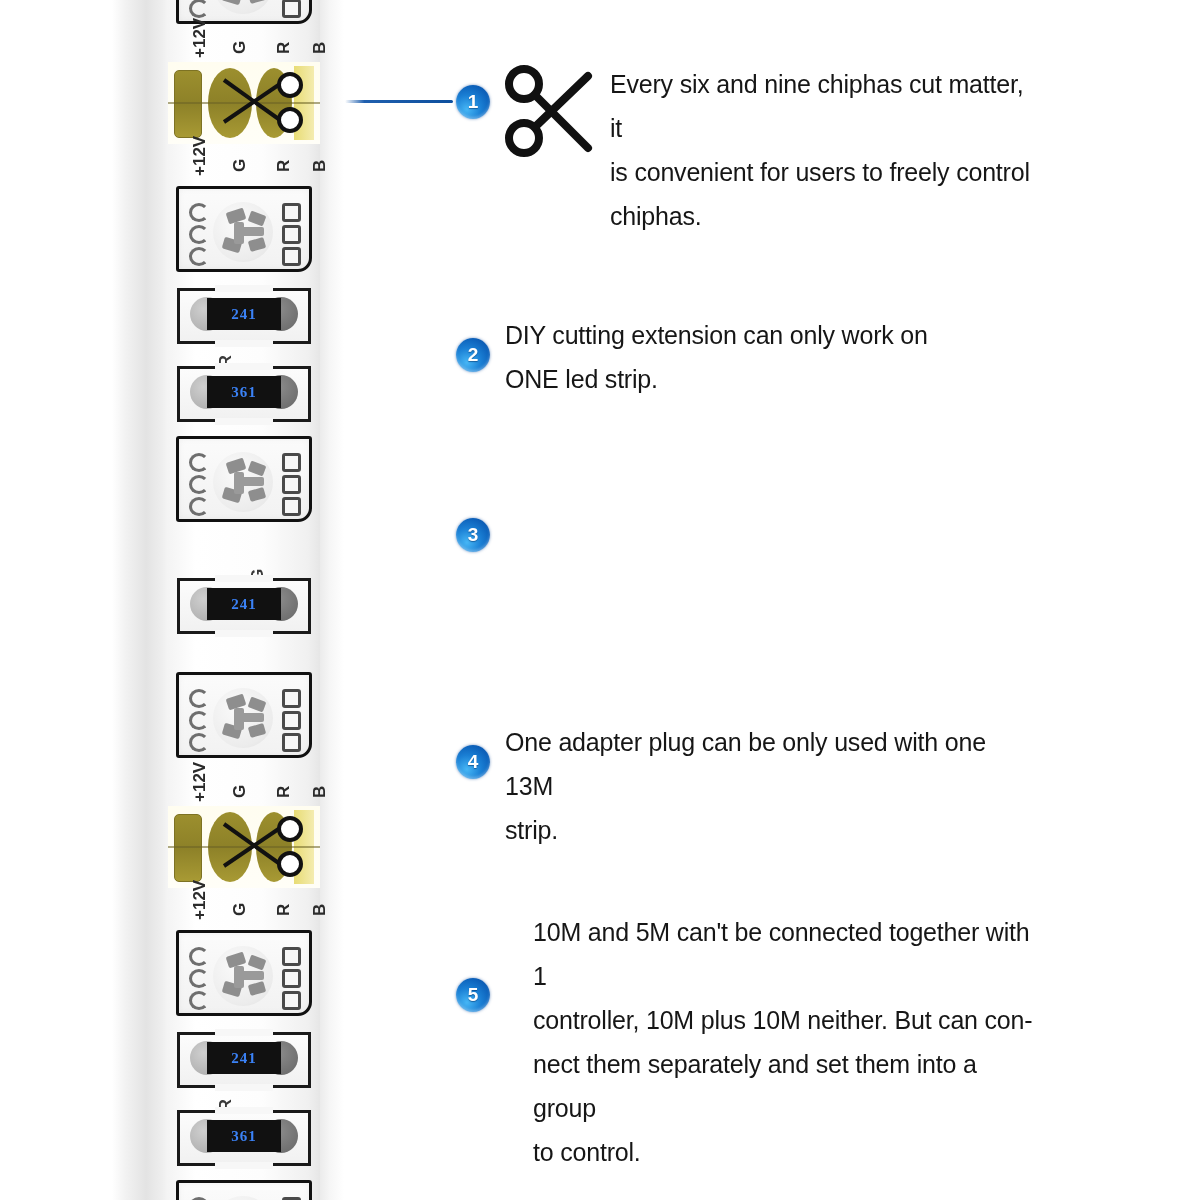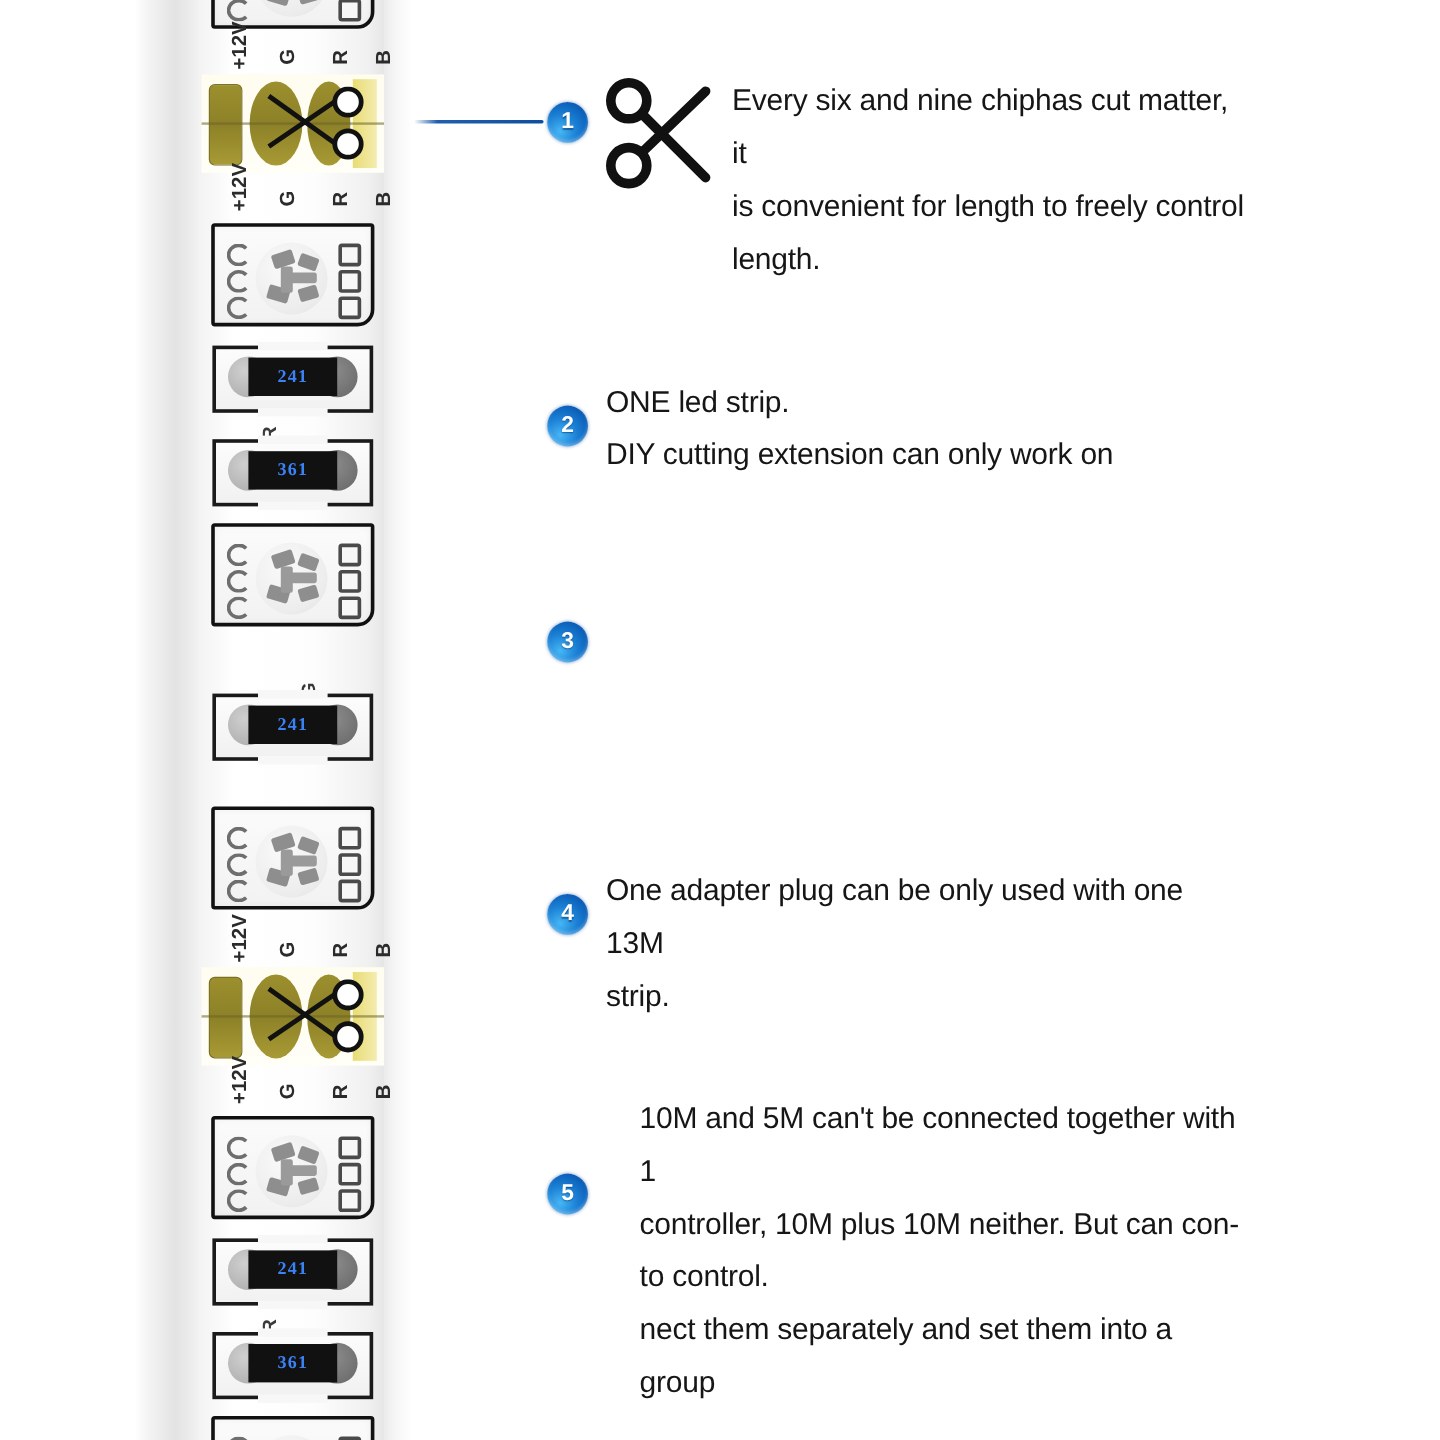--- a/index.html
+++ b/index.html
@@ -392,41 +392,41 @@
   <div class="callout-line" style="left:345px;top:100px;width:108px;"></div>
   <div class="badge" style="left:456px;top:85px;">1</div>
   <svg class="scissors-icon" style="left:502px;top:62px;width:96px;height:98px;" viewBox="0 0 96 98">
     <circle cx="22" cy="22" r="15" fill="none" stroke="#111" stroke-width="8"></circle>
     <circle cx="22" cy="76" r="15" fill="none" stroke="#111" stroke-width="8"></circle>
     <line x1="33" y1="33" x2="86" y2="86" stroke="#111" stroke-width="8" stroke-linecap="round"></line>
     <line x1="33" y1="65" x2="86" y2="14" stroke="#111" stroke-width="8" stroke-linecap="round"></line>
   </svg>
   <div class="note-text" style="left:610px;top:62px;width:430px;">
     <div>Every six and nine chiphas cut matter, it</div>
-    <div>is convenient for length to freely control</div>
-    <div>length.</div>
+    <div>is convenient for users to freely control</div>
+    <div>chiphas.</div>
   </div>
 
   <div class="badge" style="left:456px;top:338px;">2</div>
   <div class="note-text" style="left:505px;top:313px;width:470px;">
+    <div>DIY cutting extension can only work on</div>
     <div>ONE led strip.</div>
-    <div>DIY cutting extension can only work on</div>
   </div>
 
   <div class="badge" style="left:456px;top:518px;">3</div>
   <div class="note-text" style="left:505px;top:472px;width:500px;">
   </div>
 
   <div class="badge" style="left:456px;top:745px;">4</div>
   <div class="note-text" style="left:505px;top:720px;width:510px;">
     <div>One adapter plug can be only used with one 13M</div>
     <div>strip.</div>
   </div>
 
   <div class="badge" style="left:456px;top:978px;">5</div>
   <div class="note-text" style="left:533px;top:910px;width:510px;">
     <div>10M and 5M can't be connected together with 1</div>
     <div>controller, 10M plus 10M neither. But can con-</div>
+    <div>nect them separately and set them into a group</div>
     <div>to control.</div>
-    <div>nect them separately and set them into a group</div>
   </div>
 
 </div>
 
 </body></html>

